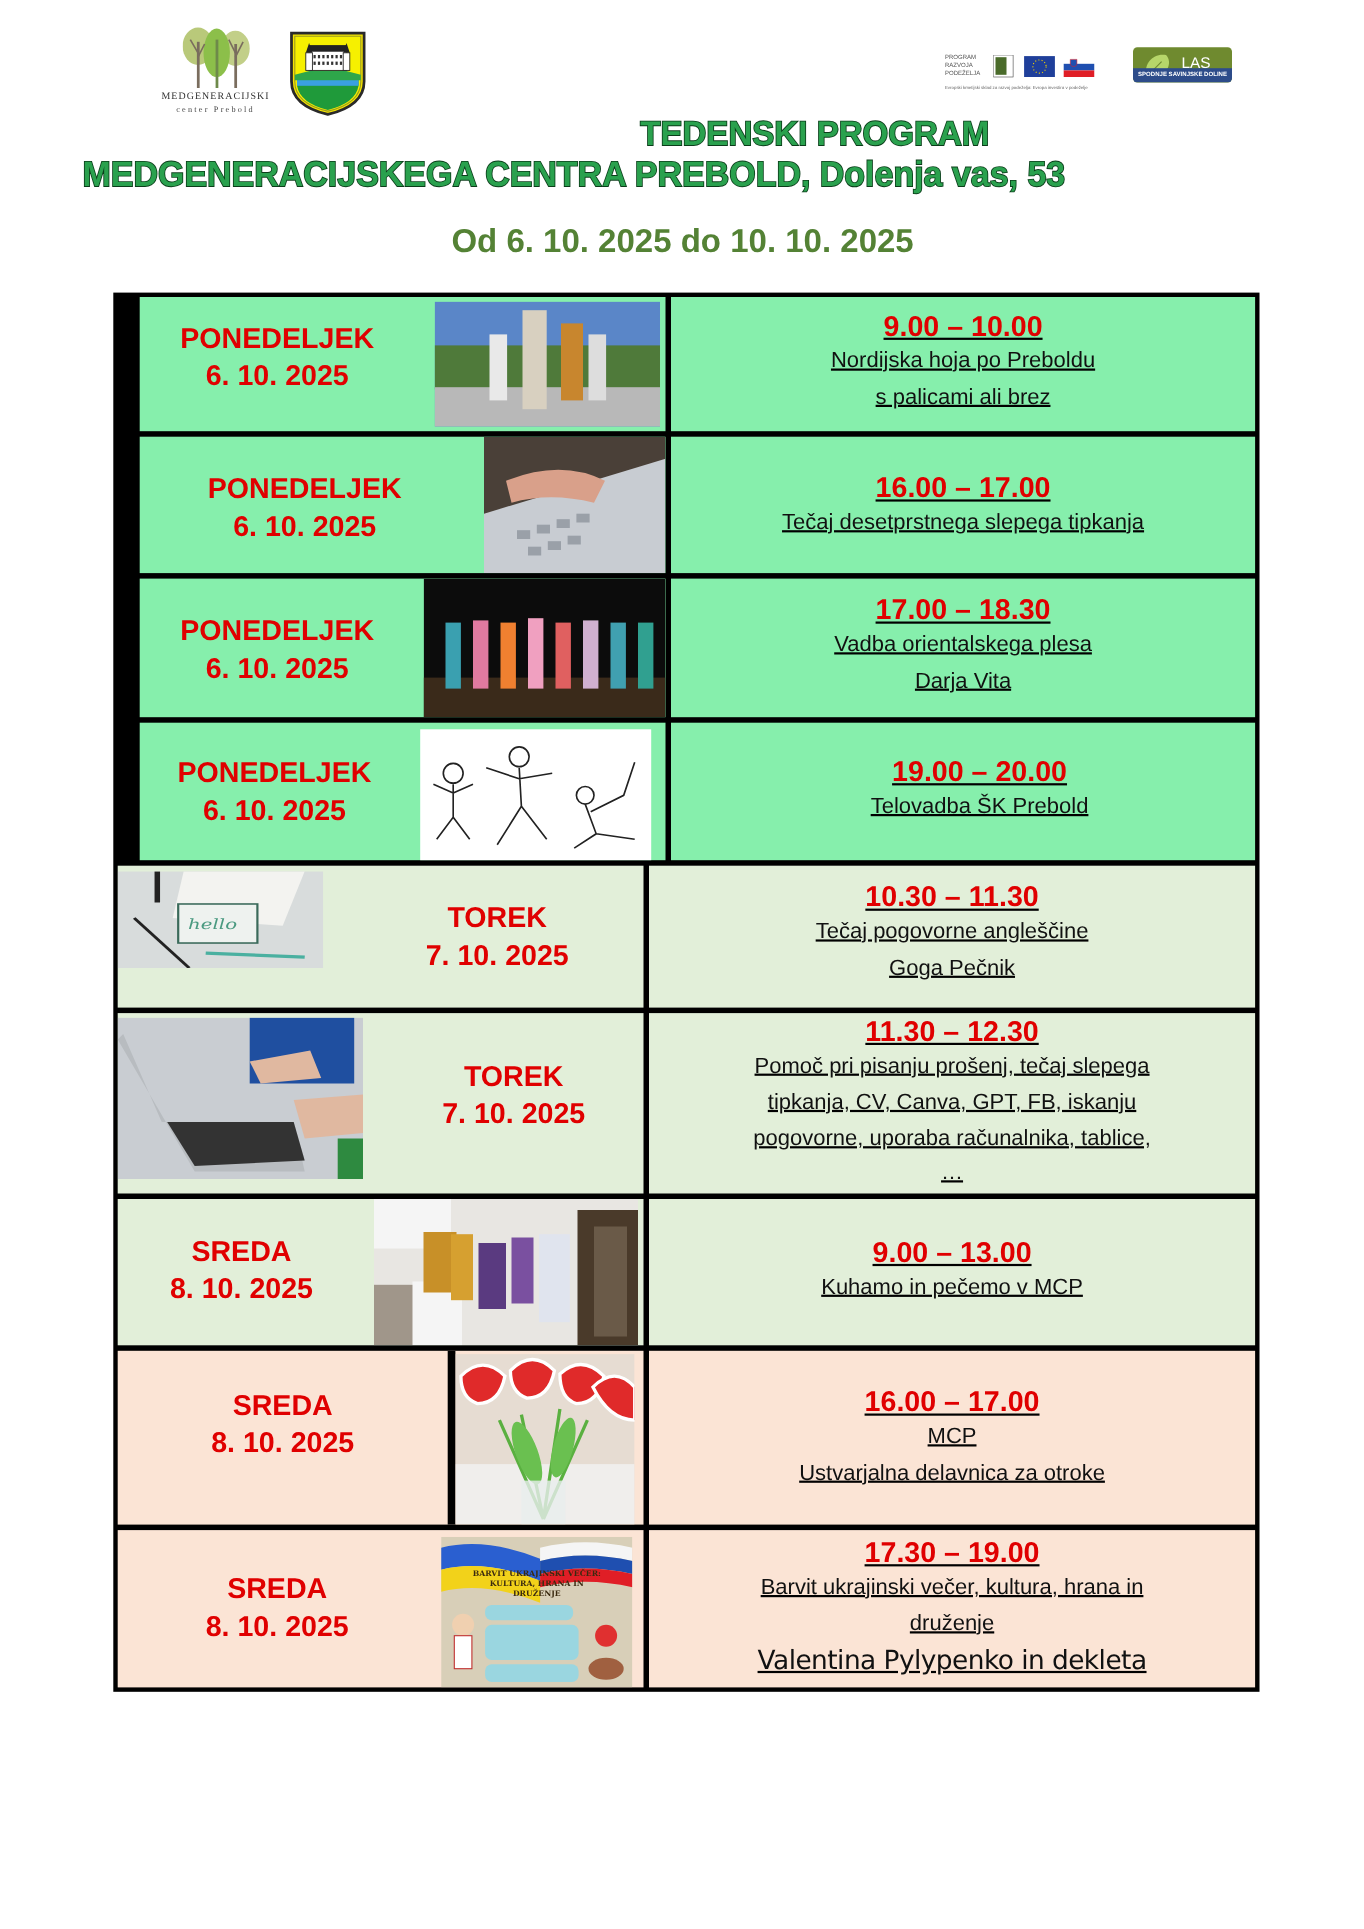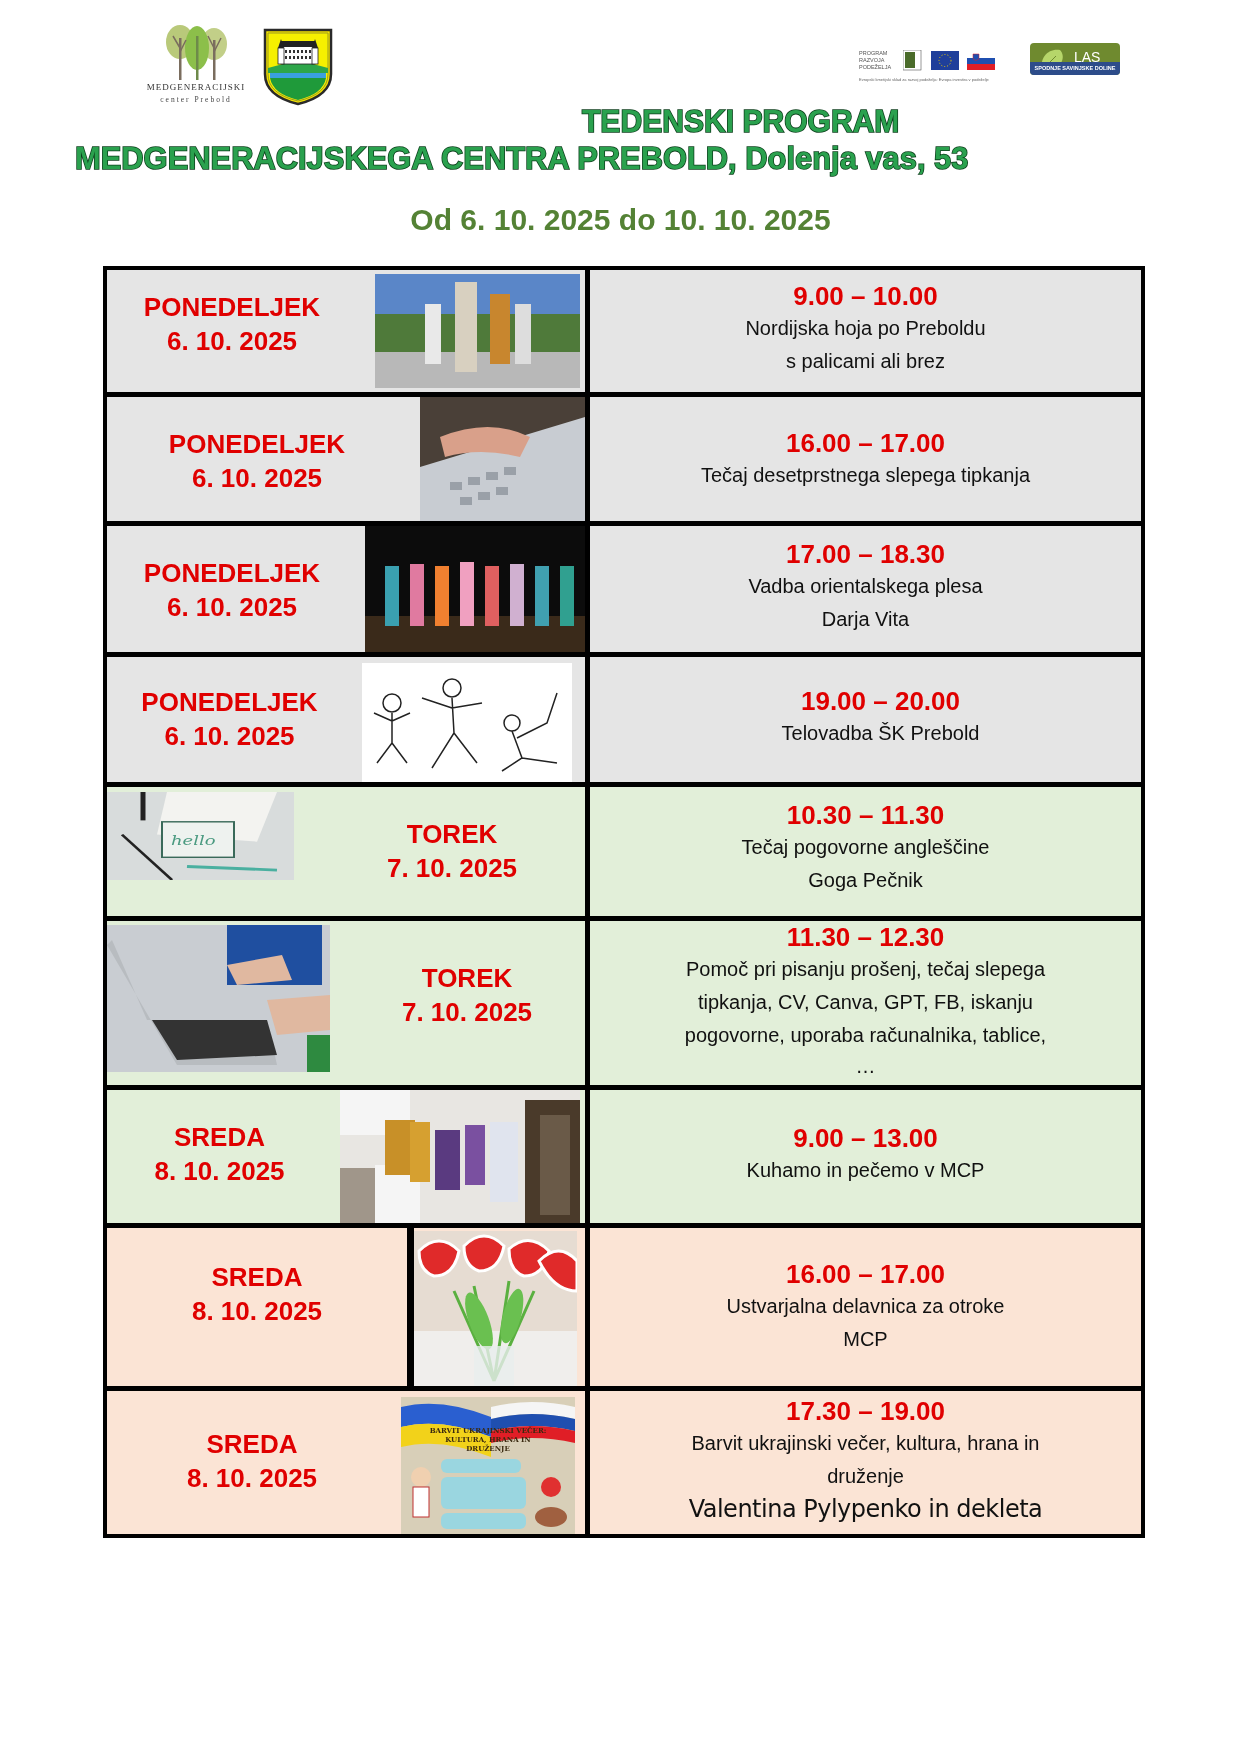--- a/index.html
+++ b/index.html
@@ -35,29 +35,29 @@
     }
     .title1 { left: 582px; top: 104px; font-size: 31px; transform: scaleX(0.97); }
     .title2 { left: 75px; top: 140px; font-size: 32px; transform: scaleX(0.965); }
     .date-range { left: 388px; top: 203px; width: 465px; text-align: center; font-size: 30px; font-weight: bold; color: #548235; white-space: nowrap; }
 
     
     .table { left: 103px; top: 266px; width: 1042px; height: 1272px; background: #000; }
     .row { position: absolute; left: 4px; }
     .cell-left, .cell-right { position: absolute; top: 0; bottom: 0; }
     .cell-left { left: 0; width: 478px; }
-    .cell-right { left: 483px; right: 0; text-align: center; }
+    .cell-right { left: 483px; right: 0; text-align: center; text-decoration: underline; }
     .day-label { position: absolute; color: #e00000; font-weight: bold; font-size: 26px; line-height: 34px; text-align: center; white-space: nowrap; }
     .time { color: #e00000; font-weight: bold; font-size: 26px; line-height: 32px; }
     .desc { color: #111; font-size: 20px; line-height: 33px; }
     .desc-small { color: #111; font-size: 24px; line-height: 32px; font-family: "DejaVu Sans", sans-serif; letter-spacing: -0.5px; }
     .photo { position: absolute; overflow: hidden; }
     .photo svg { width: 100%; height: 100%; display: block; }
 
-    .bg-cream { background: #e5e5e5; }
+    .bg-cream { background: #86efac; margin-left: 20px; }
     .bg-green { background: #e2efd9; }
     .bg-pink { background: #fbe4d5; }
   </style>
 </head>
 <body>
 
 <div class="abs mcp-logo">
   <svg width="62" height="58" viewBox="0 0 62 58">
     <ellipse cx="14" cy="20" rx="14" ry="17" fill="#b9c97a"></ellipse>
     <ellipse cx="48" cy="22" rx="13" ry="16" fill="#c2cf88"></ellipse>
@@ -349,22 +349,22 @@
           <path d="M5 20 Q25 0 45 20 Q40 45 20 45 Q5 40 5 20 Z" fill="#e02a2a" stroke="#fff" stroke-width="3"></path>
           <path d="M50 15 Q70 -5 90 15 Q85 40 65 40 Q50 35 50 15 Z" fill="#e02a2a" stroke="#fff" stroke-width="3"></path>
           <path d="M95 18 Q115 0 135 20 Q130 45 110 45 Q95 40 95 18 Z" fill="#e02a2a" stroke="#fff" stroke-width="3"></path>
           <path d="M125 30 Q145 10 163 30 L163 60 Q140 60 125 30 Z" fill="#e02a2a" stroke="#fff" stroke-width="3"></path>
           <rect x="60" y="115" width="40" height="40" fill="#e8eeee" opacity="0.8"></rect>
         </svg>
       </div>
     </div>
     <div class="cell-right bg-pink" style="padding-top:30px;">
       <div class="time">16.00 – 17.00</div>
+      <div class="desc">MCP</div>
       <div class="desc">Ustvarjalna delavnica za otroke</div>
-      <div class="desc">MCP</div>
     </div>
   </div>
 
   <div class="row" style="top:1125px; height:143px; width:1034px;">
     <div class="cell-left bg-pink">
       <div class="day-label" style="left:0; width:290px; top:36px;">
         <div>SREDA</div>
           <div>8. 10. 2025</div>
       </div>
       <div class="photo" style="left:294px; top:6px; width:174px; height:137px;">

